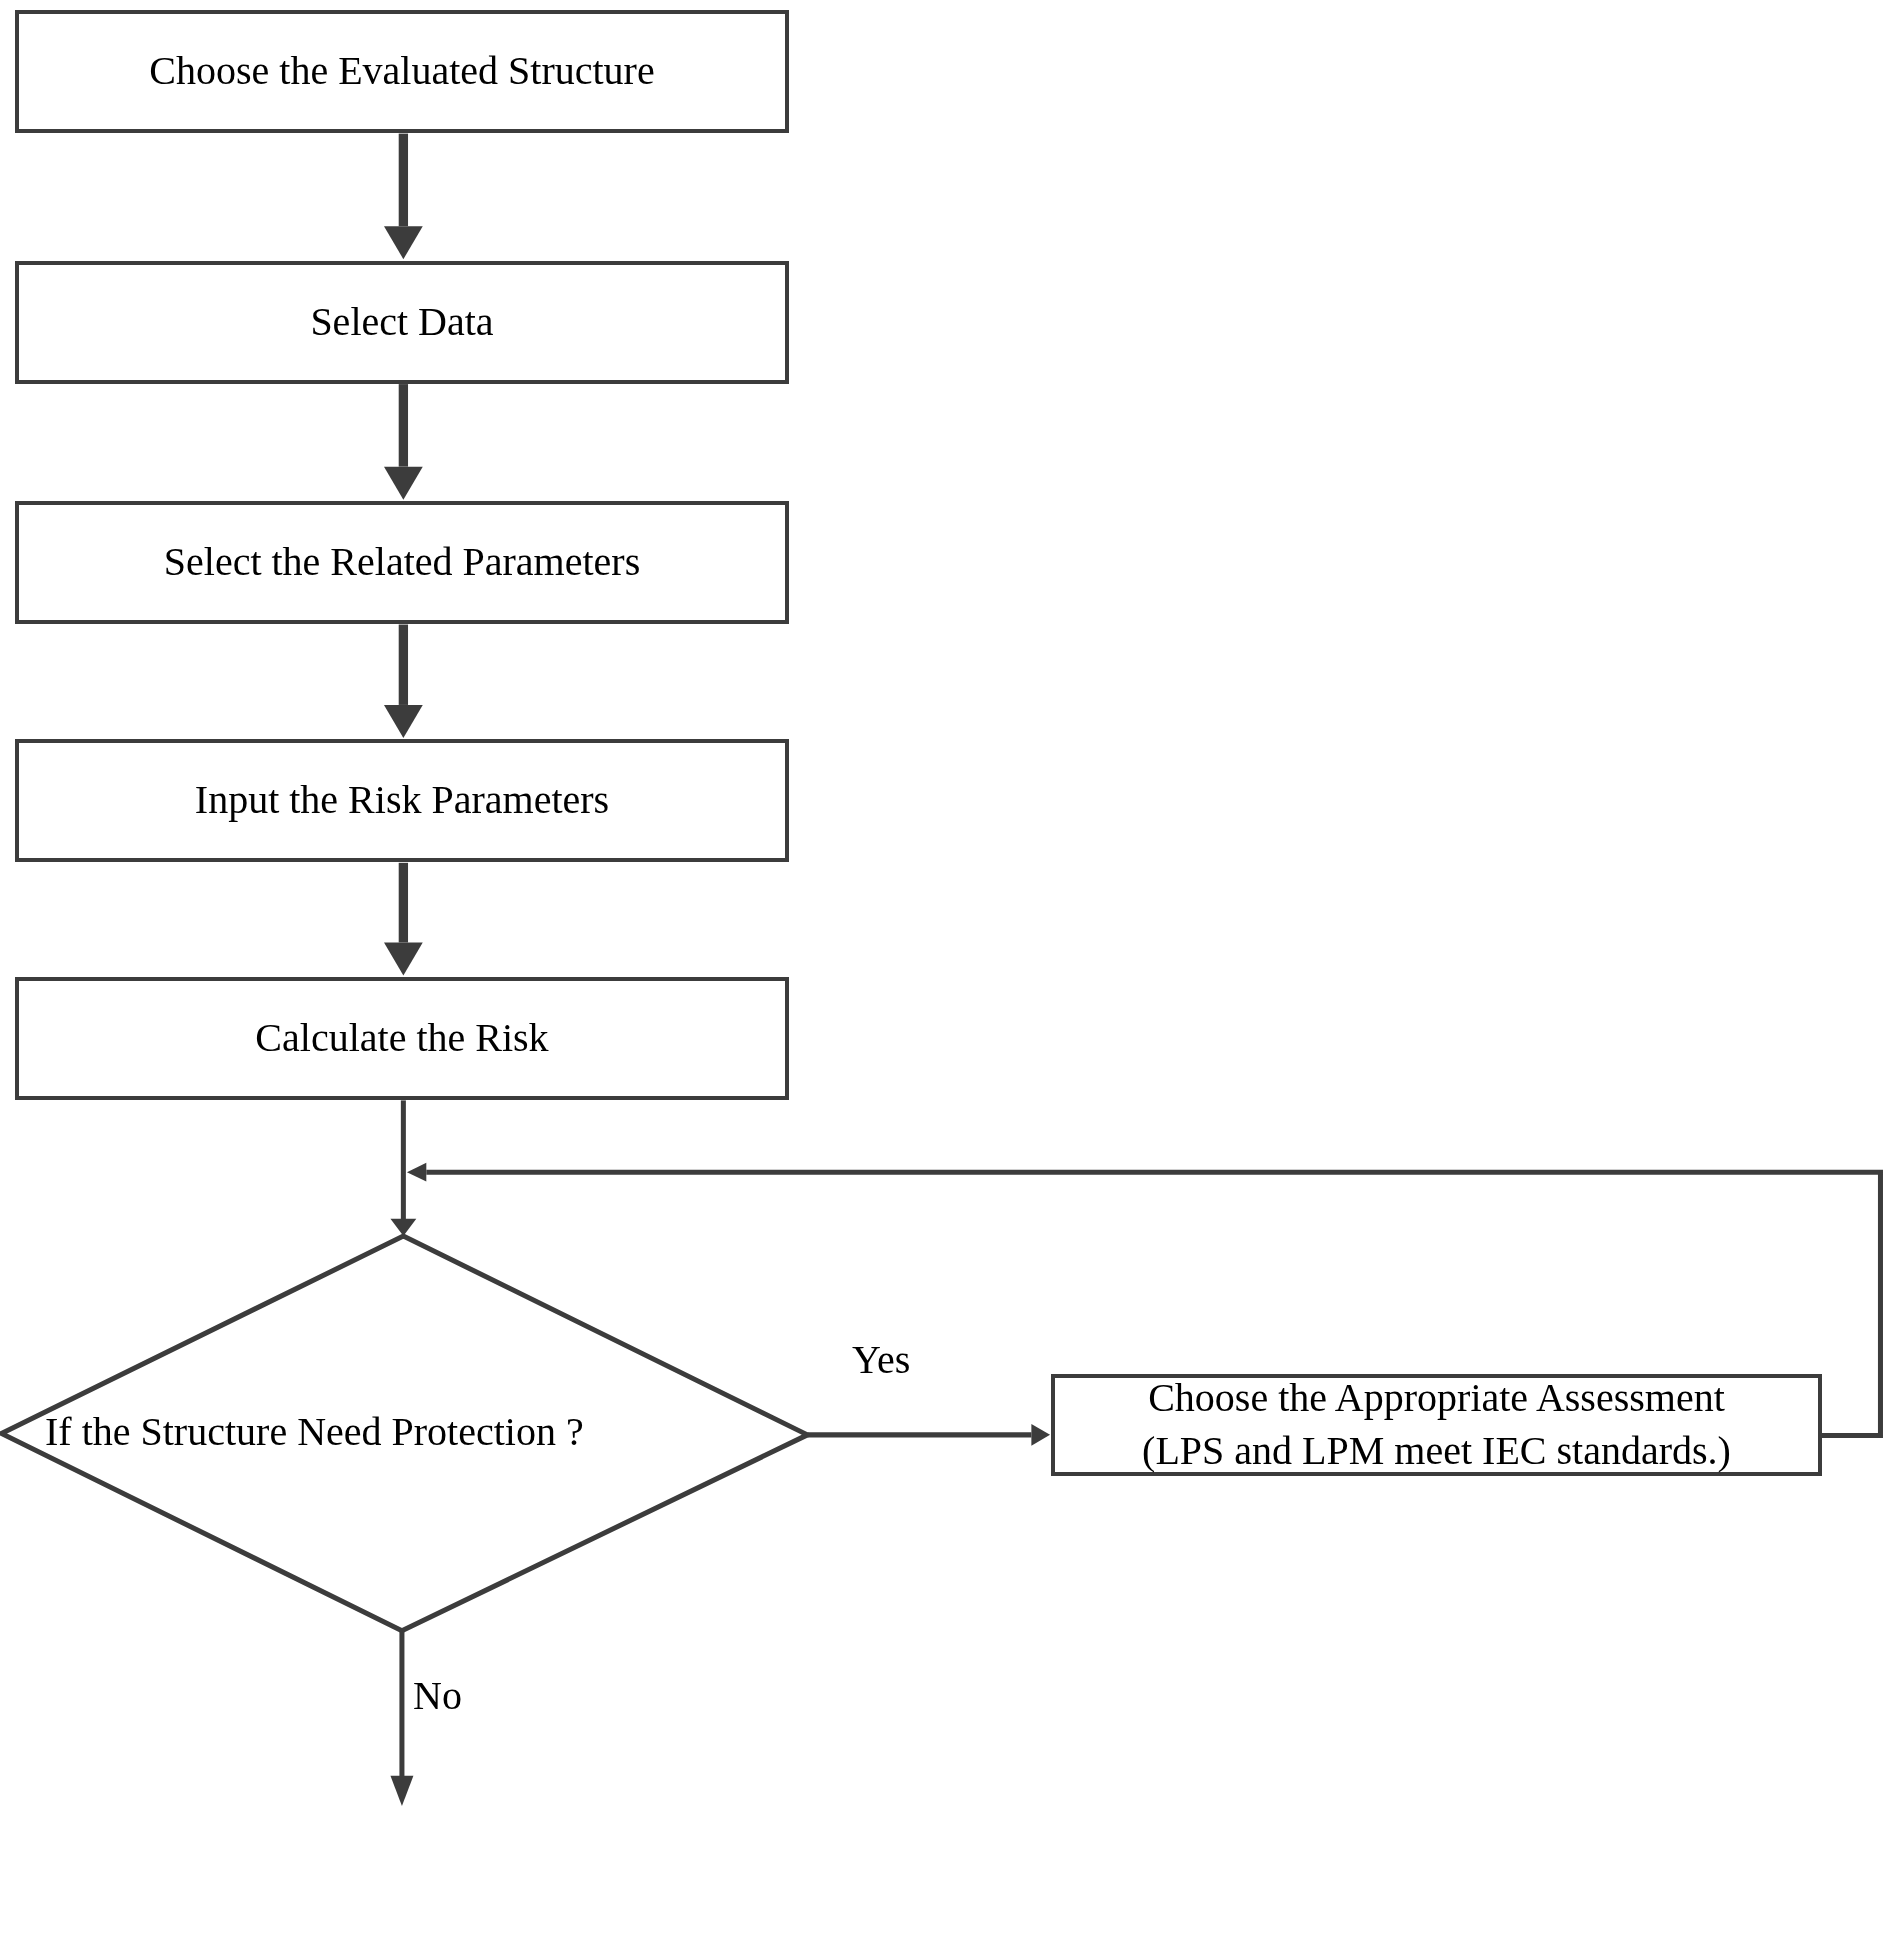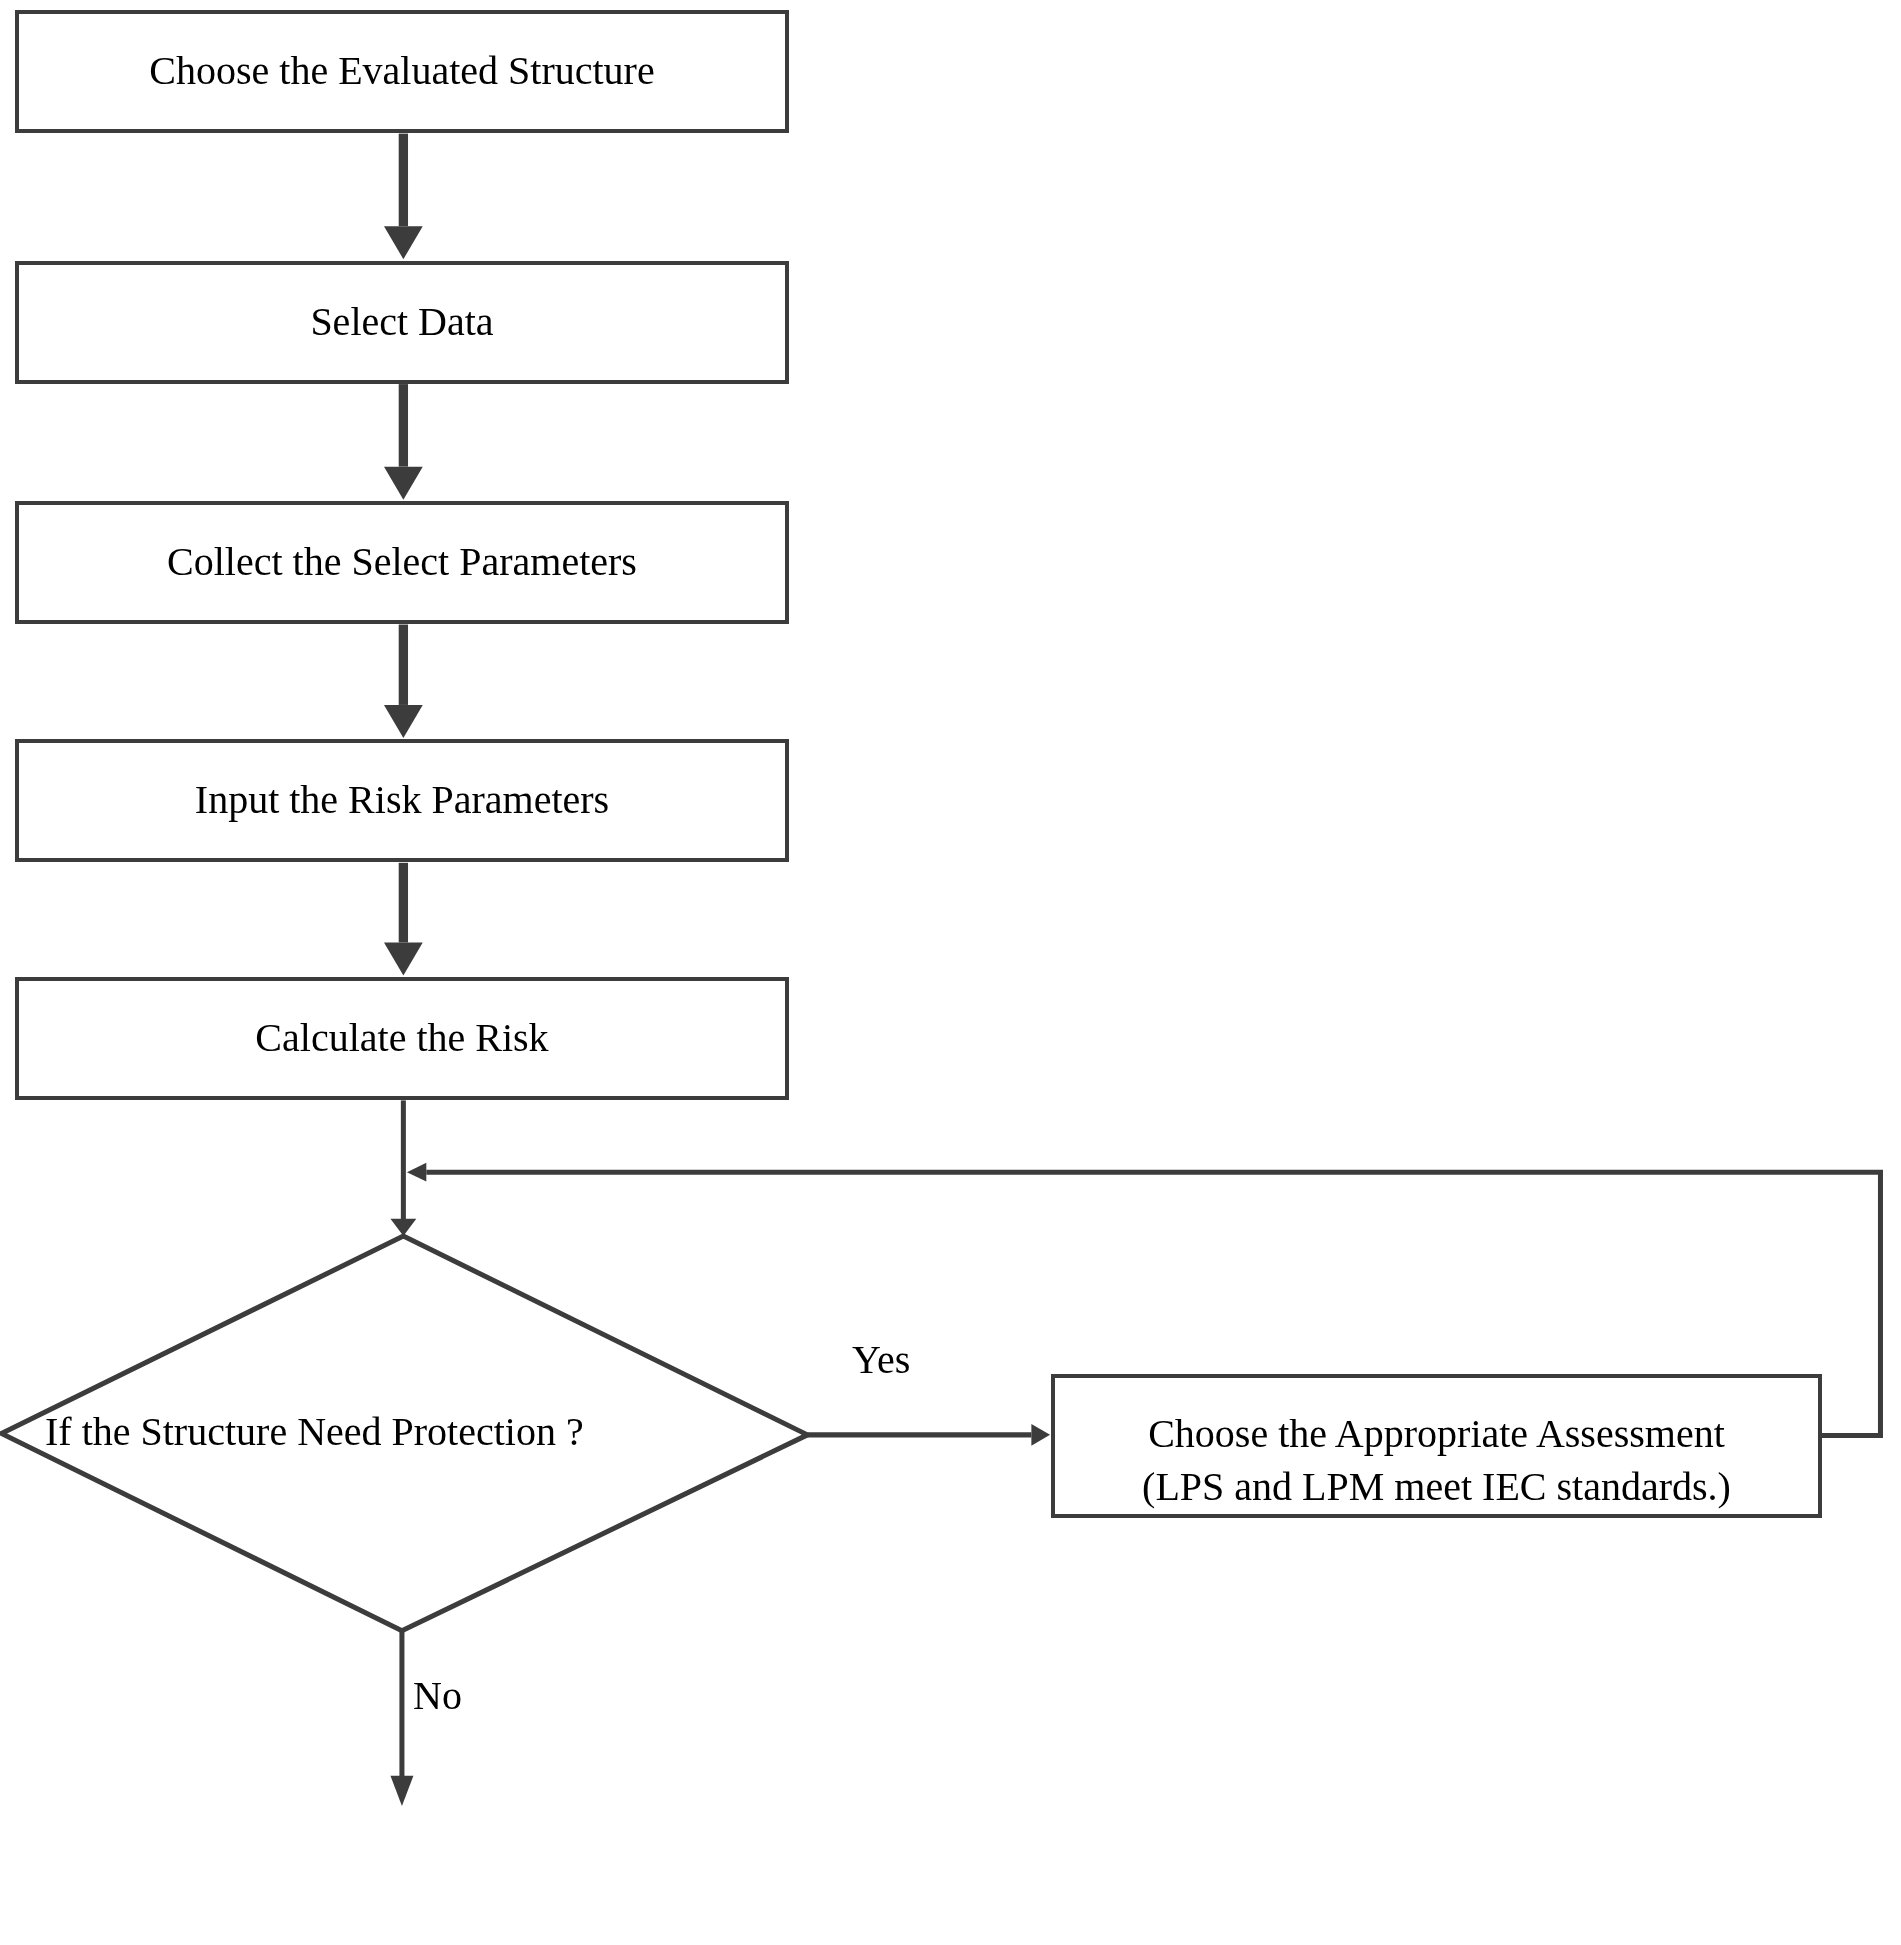--- a/index.html
+++ b/index.html
@@ -89,36 +89,36 @@
 
   <div class="fbox col" style="top:10px">
     <span>Choose the Evaluated Structure</span>
   </div>
 
   <div class="fbox col" style="top:261px">
     <span>Select Data</span>
   </div>
 
   <div class="fbox col" style="top:501px">
-    <span>Collect the Select Parameters</span>
+    <span>Select the Related Parameters</span>
   </div>
 
   <div class="fbox col" style="top:739px">
     <span>Input the Risk Parameters</span>
   </div>
 
   <div class="fbox col" style="top:977px">
     <span>Calculate the Risk</span>
   </div>
 
   <div class="label" style="left:45px;top:1408px;width:718px;">If the Structure Need Protection ?</div>
 
   <div class="label" style="left:852px;top:1336px;width:144px;">Yes</div>
   <div class="label" style="left:413px;top:1672px;width:144px;">No</div>
 
-  <div class="fbox" style="left:1051px;top:1374px;width:771px;height:144px;justify-content:flex-end;">
+  <div class="fbox" style="left:1051px;top:1374px;width:771px;height:102px;">
     <span>Choose the Appropriate Assessment</span>
     <span>(LPS and LPM meet IEC standards.)</span>
   </div>
 
 
 </div>
 
 
 </body></html>

